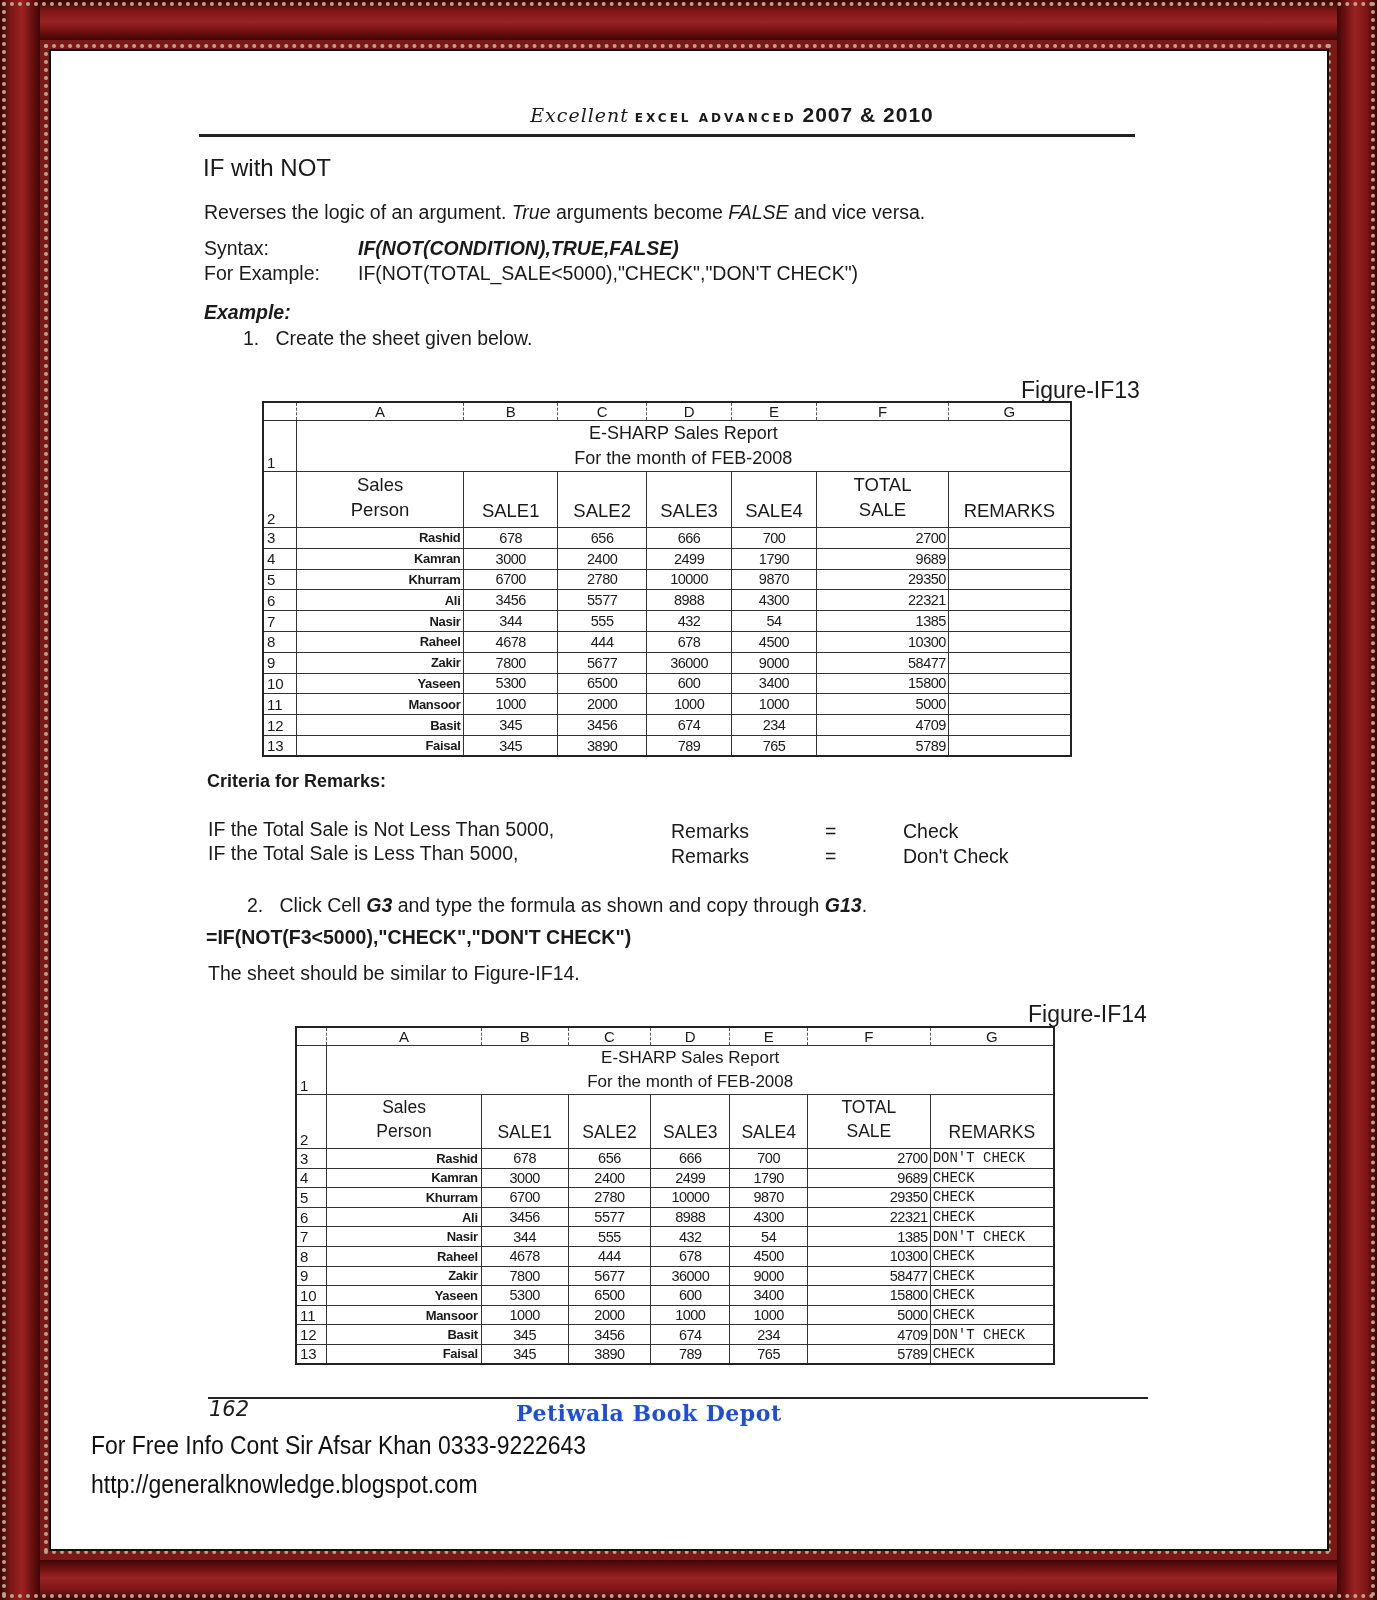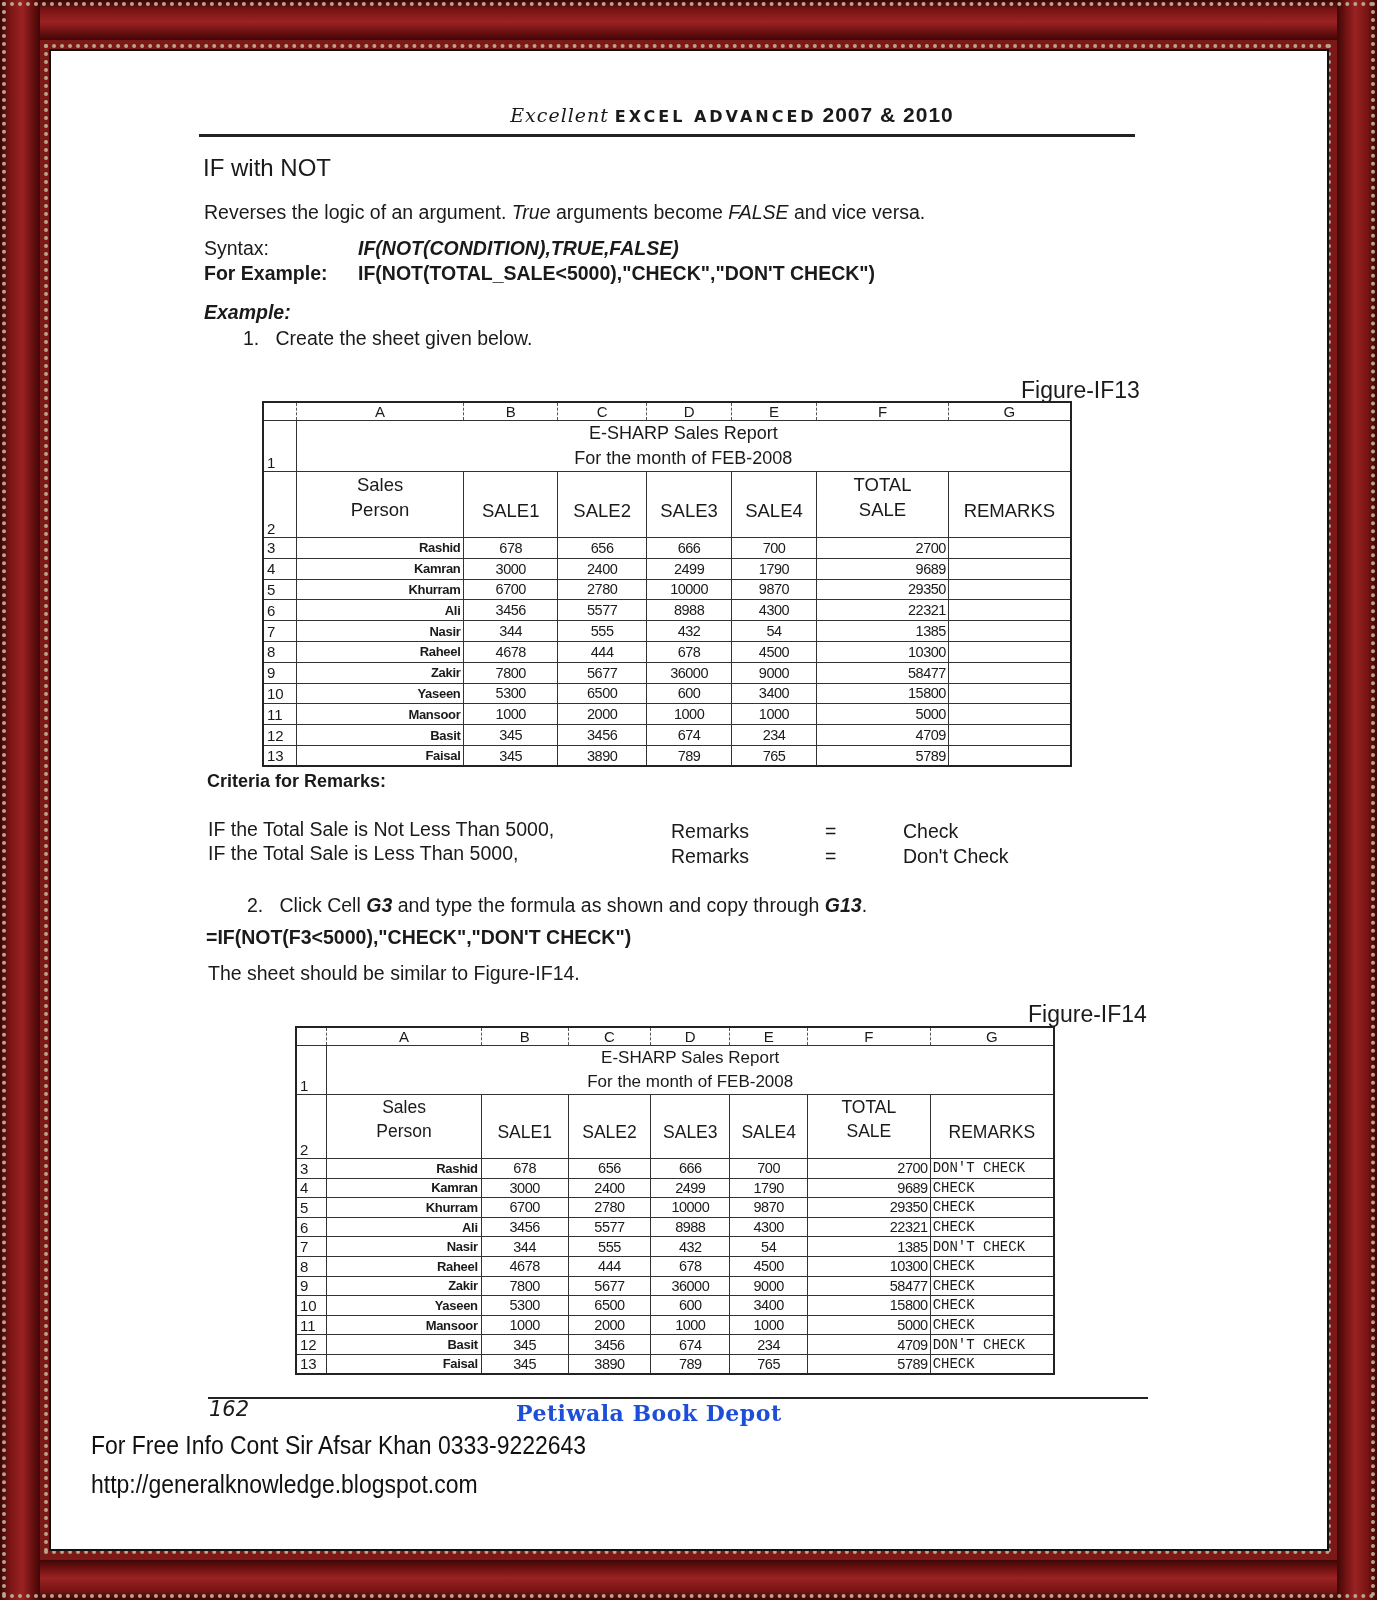--- a/index.html
+++ b/index.html
@@ -37,21 +37,21 @@
     border: 2px solid #111;
   }
   .abs { position: absolute; }
 
   
   .book-header {
     left: 276px; top: 52px; width: 810px; text-align: center;
     font-size: 21px; white-space: nowrap;
   }
   .book-header .script { font-family: "DejaVu Serif", serif; font-style: italic; font-size: 19px; letter-spacing: 1px; }
-  .book-header .bold { font-family: "DejaVu Sans", sans-serif; font-weight: bold; letter-spacing: 3px; font-size: 16px; }
+  .book-header .bold { font-family: "DejaVu Sans", sans-serif; font-weight: bold; letter-spacing: 3px; font-size: 12px; }
   .book-header .year { font-family: "Liberation Sans", sans-serif; font-weight: bold; font-size: 21px; letter-spacing: 1px; }
   .header-rule { left: 148px; top: 83px; width: 936px; height: 3px; background: #222; }
 
   .section-title { left: 152px; top: 103px; font-size: 24px; font-weight: normal; }
   .intro-text { left: 153px; top: 150px; font-size: 19.5px; }
   .intro-text i { font-style: italic; }
   .syntax-row { left: 153px; font-size: 19.5px; display: flex; }
   .syntax-label { width: 154px; }
   .syntax-value-italic { font-weight: bold; font-style: italic; }
   .example-label { left: 153px; top: 250px; font-size: 19.5px; font-weight: bold; font-style: italic; }
@@ -67,21 +67,21 @@
   }
   .sheet td, .sheet th {
     border: 1px solid #333;
     padding: 0 3px;
     font-weight: normal;
     white-space: nowrap;
   }
   .sheet .col-head th { font-size: 15px; text-align: center; border-bottom: 1.5px dashed #444; border-left: 1px dashed #555; border-right: 1px dashed #555; }
   .sheet .rownum { text-align: left; font-size: 15px; border-right: 1px dashed #444; }
   .sheet .title-cell { text-align: center; font-size: 18px; line-height: 25px; }
-  .sheet .hdr-cell { text-align: center; font-size: 18.5px; vertical-align: bottom; padding-bottom: 15px; }
+  .sheet .hdr-cell { text-align: center; font-size: 18.5px; vertical-align: bottom; padding-bottom: 5px; }
   .sheet .hdr-2line { line-height: 25px; }
   .sheet .name-cell { text-align: right; font-family: "Liberation Sans Narrow", "Liberation Sans", sans-serif; font-weight: bold; font-size: 13px; letter-spacing: -0.3px; }
   .sheet .num-cell { text-align: center; font-size: 14.5px; letter-spacing: -0.5px; }
   .sheet .total-cell { text-align: right; font-size: 14.5px; letter-spacing: -0.5px; padding-right: 2px; margin-top: 12px; }
   .sheet .remark-cell { text-align: left; font-family: "Liberation Mono", monospace; font-size: 14px; letter-spacing: 0px; padding-left: 2px; }
 
   #t1 { left: 211px; top: 350px; width: 810px; }
   #t1 .data-row td { height: 20.8px; }
   #t2 { left: 244px; top: 975px; width: 760px; }
   #t2 .data-row td { height: 19.6px; }
@@ -115,21 +115,21 @@
   <div class="abs header-rule"></div>
 
   <div class="abs section-title">IF with NOT</div>
   <div class="abs syntax-row" style="top:186px;">
     <span class="syntax-label">Syntax:</span>
     <span class="syntax-value-italic">IF(NOT(CONDITION),TRUE,FALSE)</span>
   </div>
   <div class="abs intro-text">
     <span>Reverses the logic of an argument. </span><i>True</i><span> arguments become </span><i>FALSE</i><span> and vice versa.</span>
   </div>
-  <div class="abs syntax-row" style="top:211px;font-weight:bold;">
+  <div class="abs syntax-row" style="top:211px;">
     <span class="syntax-label">For Example:</span>
     <span>IF(NOT(TOTAL_SALE&lt;5000),"CHECK","DON'T CHECK")</span>
   </div>
   <div class="abs example-label">Example:</div>
 
   <div class="abs step" style="left:192px; top:276px;">
     <span>1.</span>&nbsp;&nbsp;&nbsp;<span>Create the sheet given below.</span>
   </div>
 
   <div class="abs figure-label" style="left:970px; top:326px;">Figure-IF13</div>

